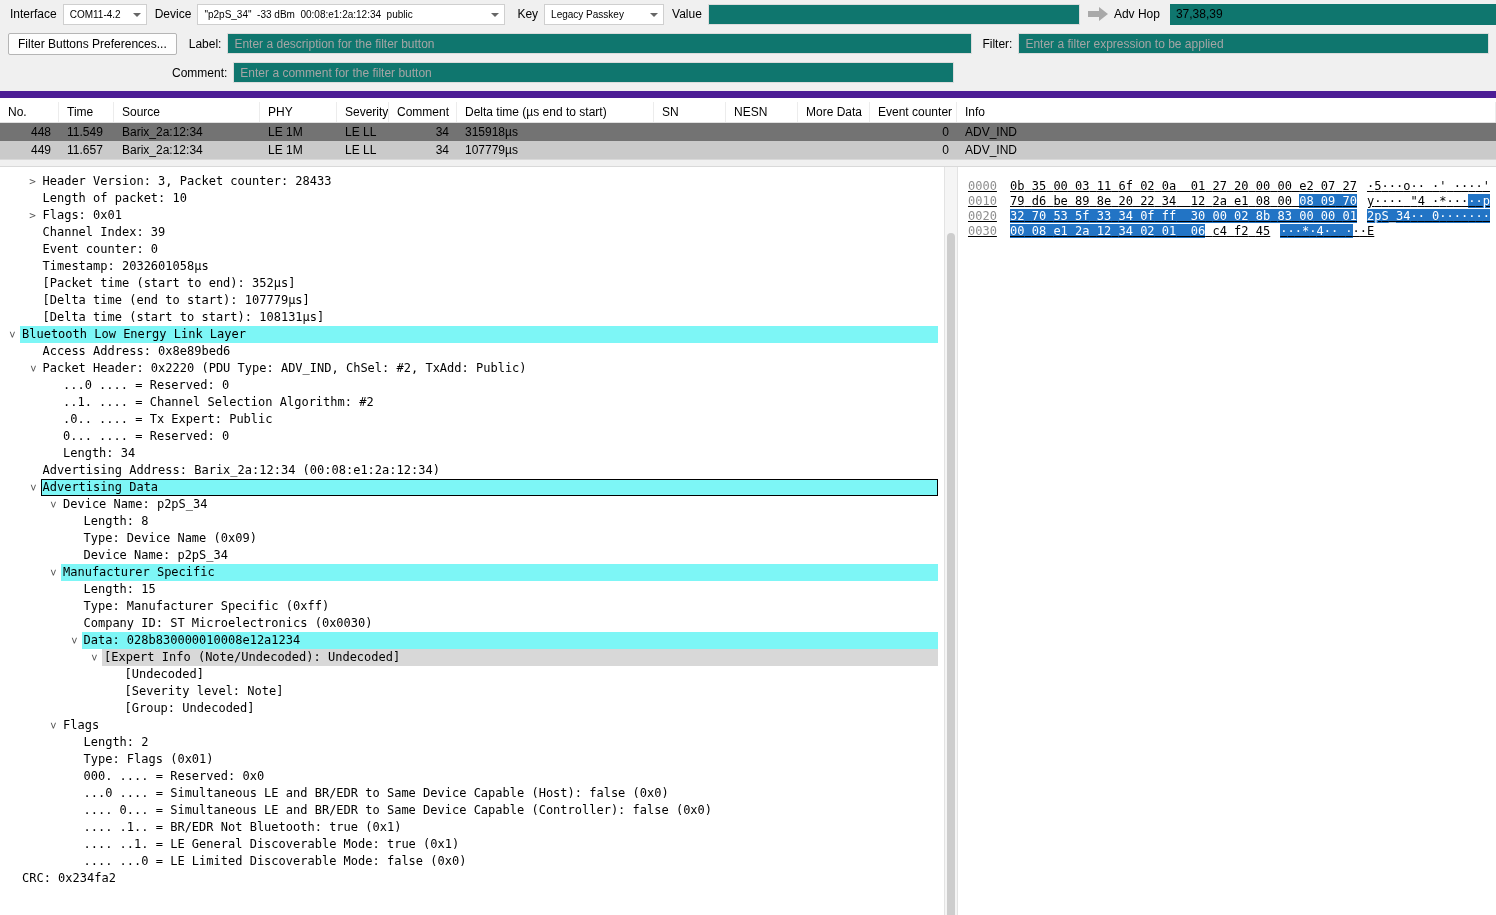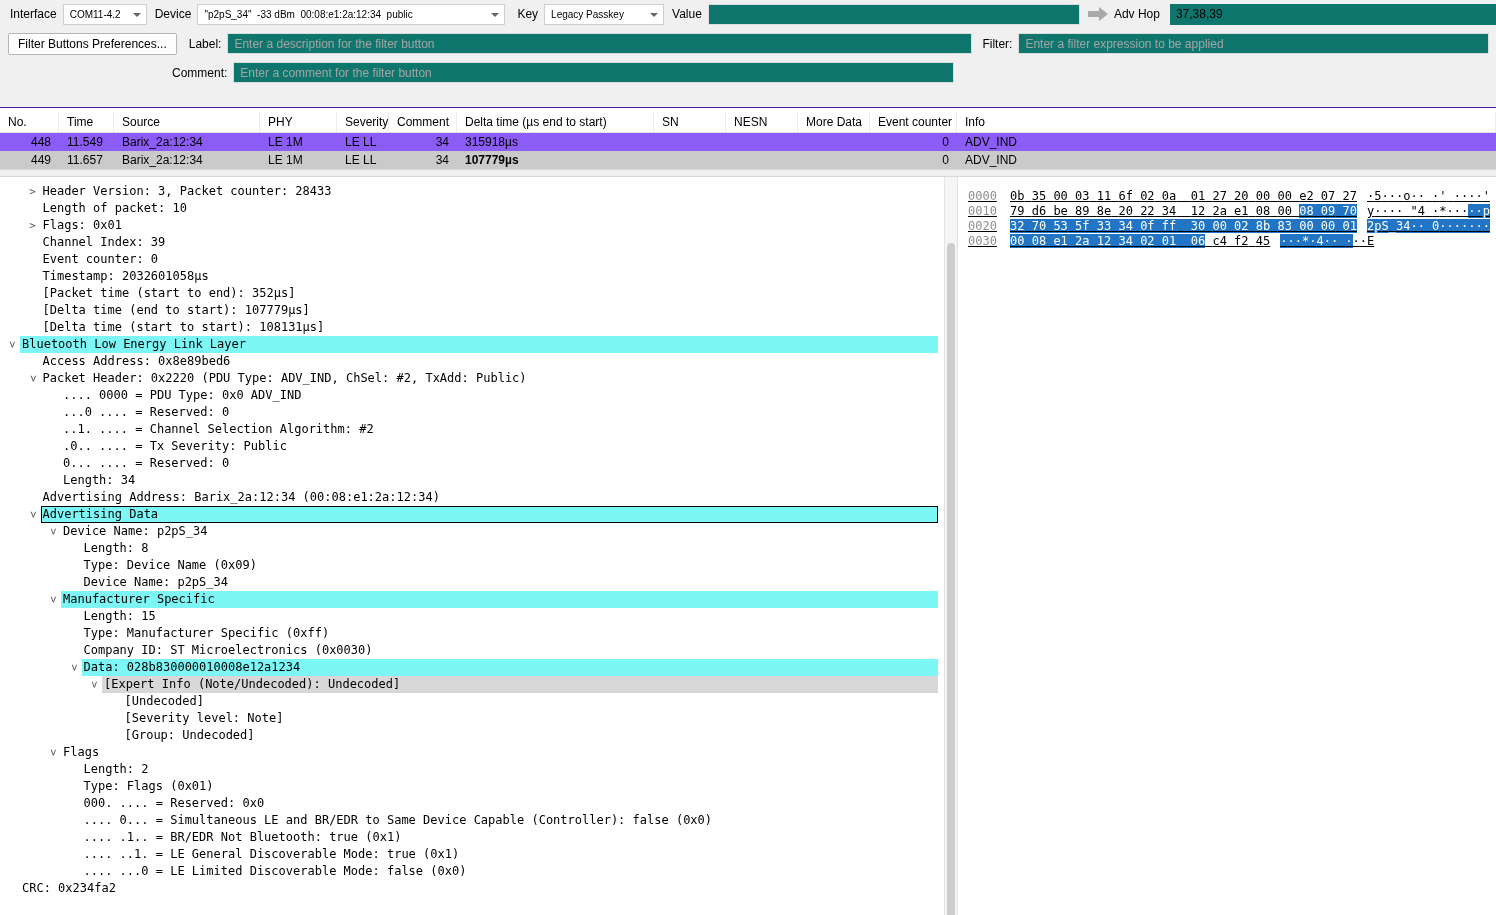--- a/index.html
+++ b/index.html
@@ -5,41 +5,41 @@
   :root{
     --cyan:#7df6f6;
     --expert-gray:#d8d8d8;
     --blue:#2274c5;
     --rowsel:#cacaca;
   }
   *{box-sizing:border-box;}
   html,body{margin:0;padding:0;width:1496px;height:915px;overflow:hidden;background:#fff;
     font-family:"Liberation Sans",sans-serif;font-size:12px;color:#000;}
   
-  .toolbar{background:#f0f0f0;border-bottom:1px solid #4c1d95;padding-bottom:21px;}
+  .toolbar{background:#f0f0f0;border-bottom:7px solid #4c1d95;padding-bottom:5px;}
   .tb-row{display:flex;align-items:center;}
   .row1{height:28px;padding-left:10px;}
   .row2{height:31px;padding-left:8px;}
   .row3{height:27px;}
   .lbl{margin-right:6px;white-space:nowrap;}
   .combo{background:#fff;border:1px solid #cfcfcf;height:21px;display:flex;align-items:center;
     padding:0 18px 0 6px;position:relative;white-space:pre;overflow:hidden;font-size:10px;}
   .combo .chev{position:absolute;right:5px;top:8px;width:0;height:0;
     border-left:4px solid transparent;border-right:4px solid transparent;border-top:4px solid #666;}
   .txtin{background:#0f766e;border:1px solid #dcdcdc;height:21px;padding:0 6px;
     font:12px "Liberation Sans",sans-serif;color:#000;outline:none;}
   .txtin::placeholder{color:#a5a5a5;}
   .btn{background:#fdfdfd;border:1px solid #b5b5b5;border-radius:2px;height:22px;padding:0 9px;
     font:12px "Liberation Sans",sans-serif;}
   .arr{display:flex;align-items:center;margin:0 6px 0 8px;}
   .arr .bar{width:11px;height:6px;background:#a9a9a9;}
   .arr .tip{width:0;height:0;border-top:7px solid transparent;border-bottom:7px solid transparent;
     border-left:9px solid #a9a9a9;}
   
-  .packet-list{margin-top:4px;background:#8b5cf6;}
+  .packet-list{margin-top:4px;background:#737373;}
   .pl-header{display:flex;height:21px;border-bottom:1px solid #e0e0e0;background:#fff;}
   .pl-header .plc{border-right:1px solid #ececec;}
   .plc{padding-left:8px;white-space:nowrap;overflow:hidden;display:flex;align-items:center;height:100%;flex:none;}
   .plc.r{justify-content:flex-end;padding-right:8px;padding-left:0;}
   .plr{display:flex;height:18px;}
   .plr.sel{background:var(--rowsel);}
   .splitter{height:8px;background:#f0f0f0;border-top:1px solid #d9d9d9;border-bottom:1px solid #d9d9d9;}
   
   .detail-area{display:flex;height:754px;background:#fff;}
   .tree-pane{width:944px;padding-top:6px;font:12px "DejaVu Sans Mono",monospace;overflow:hidden;}
@@ -136,21 +136,21 @@
           <div class="plc r" style="width: 87px;">0</div>
           <div class="plc" style="flex: 1 1 0%;">ADV_IND</div>
         </div>
         <div class="plr sel">
           <div class="plc r" style="width: 59px;">449</div>
           <div class="plc" style="width: 55px; text-align: right;">11.657</div>
           <div class="plc" style="width: 146px;">Barix_2a:12:34</div>
           <div class="plc" style="width: 77px;">LE 1M</div>
           <div class="plc" style="width: 52px;">LE LL</div>
           <div class="plc r" style="width: 68px;">34</div>
-          <div class="plc" style="width: 197px; font-weight: bold;">107779µs</div>
+          <div class="plc" style="width: 197px;">107779µs</div>
           <div class="plc" style="width: 72px;"></div>
           <div class="plc" style="width: 72px;"></div>
           <div class="plc" style="width: 72px;"></div>
           <div class="plc r" style="width: 87px;">0</div>
           <div class="plc" style="flex: 1 1 0%;">ADV_IND</div>
         </div>
       </div>
   </div>
 
   <div class="splitter"></div>
@@ -213,36 +213,31 @@
           <span class="tct">Access Address: 0x8e89bed6</span>
         </div>
         <div class="trow">
           <span class="tind" style="width: 24.5px;"></span>
           <span class="texp open">&gt;</span>
           <span class="tct">Packet Header: 0x2220 (PDU Type: ADV_IND, ChSel: #2, TxAdd: Public)</span>
         </div>
         <div class="trow">
           <span class="tind" style="width: 45px;"></span>
           <span class="texp"></span>
-          <span class="tct">.... 0000 = PDU Type: 0x0 ADV_IND</span>
-        </div>
-        <div class="trow">
-          <span class="tind" style="width: 45px;"></span>
-          <span class="texp"></span>
           <span class="tct">...0 .... = Reserved: 0</span>
         </div>
         <div class="trow">
           <span class="tind" style="width: 45px;"></span>
           <span class="texp"></span>
           <span class="tct">..1. .... = Channel Selection Algorithm: #2</span>
         </div>
         <div class="trow">
           <span class="tind" style="width: 45px;"></span>
           <span class="texp"></span>
-          <span class="tct">.0.. .... = Tx Severity: Public</span>
+          <span class="tct">.0.. .... = Tx Expert: Public</span>
         </div>
         <div class="trow">
           <span class="tind" style="width: 45px;"></span>
           <span class="texp"></span>
           <span class="tct">0... .... = Reserved: 0</span>
         </div>
         <div class="trow">
           <span class="tind" style="width: 45px;"></span>
           <span class="texp"></span>
           <span class="tct">Length: 34</span>
@@ -334,20 +329,25 @@
         </div>
         <div class="trow">
           <span class="tind" style="width: 65.5px;"></span>
           <span class="texp"></span>
           <span class="tct">Type: Flags (0x01)</span>
         </div>
         <div class="trow">
           <span class="tind" style="width: 65.5px;"></span>
           <span class="texp"></span>
           <span class="tct">000. .... = Reserved: 0x0</span>
+        </div>
+        <div class="trow">
+          <span class="tind" style="width: 65.5px;"></span>
+          <span class="texp"></span>
+          <span class="tct">...0 .... = Simultaneous LE and BR/EDR to Same Device Capable (Host): false (0x0)</span>
         </div>
         <div class="trow">
           <span class="tind" style="width: 65.5px;"></span>
           <span class="texp"></span>
           <span class="tct">.... 0... = Simultaneous LE and BR/EDR to Same Device Capable (Controller): false (0x0)</span>
         </div>
         <div class="trow">
           <span class="tind" style="width: 65.5px;"></span>
           <span class="texp"></span>
           <span class="tct">.... .1.. = BR/EDR Not Bluetooth: true (0x1)</span>

